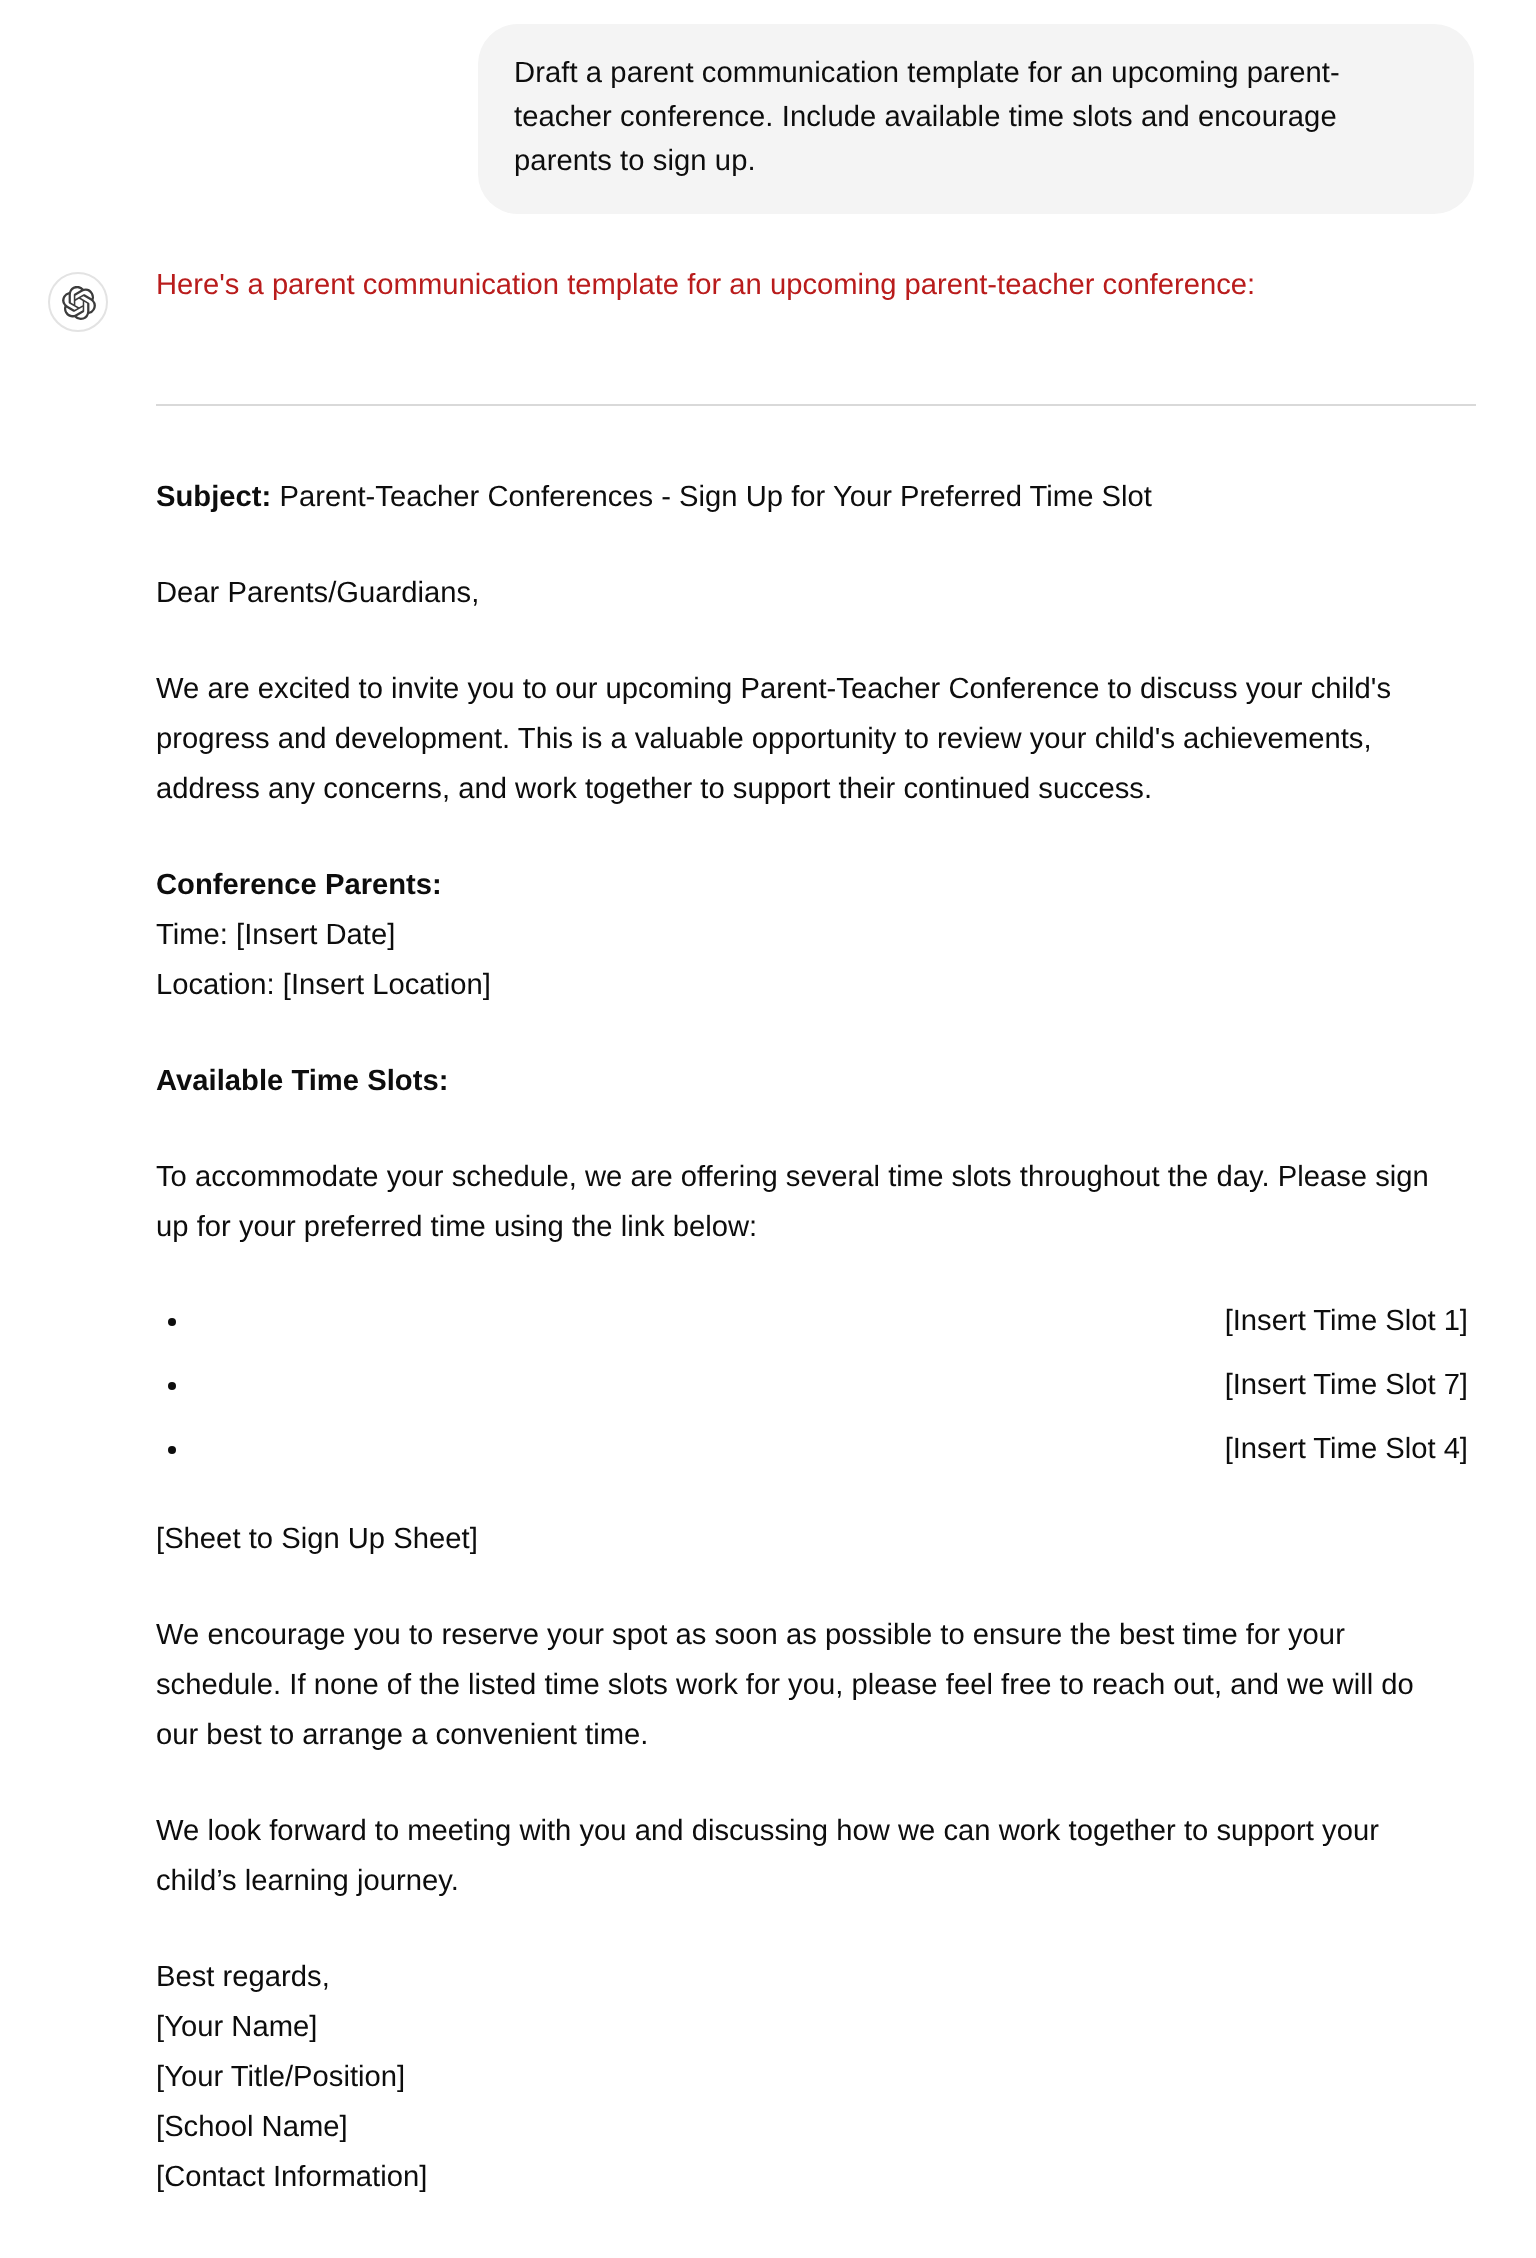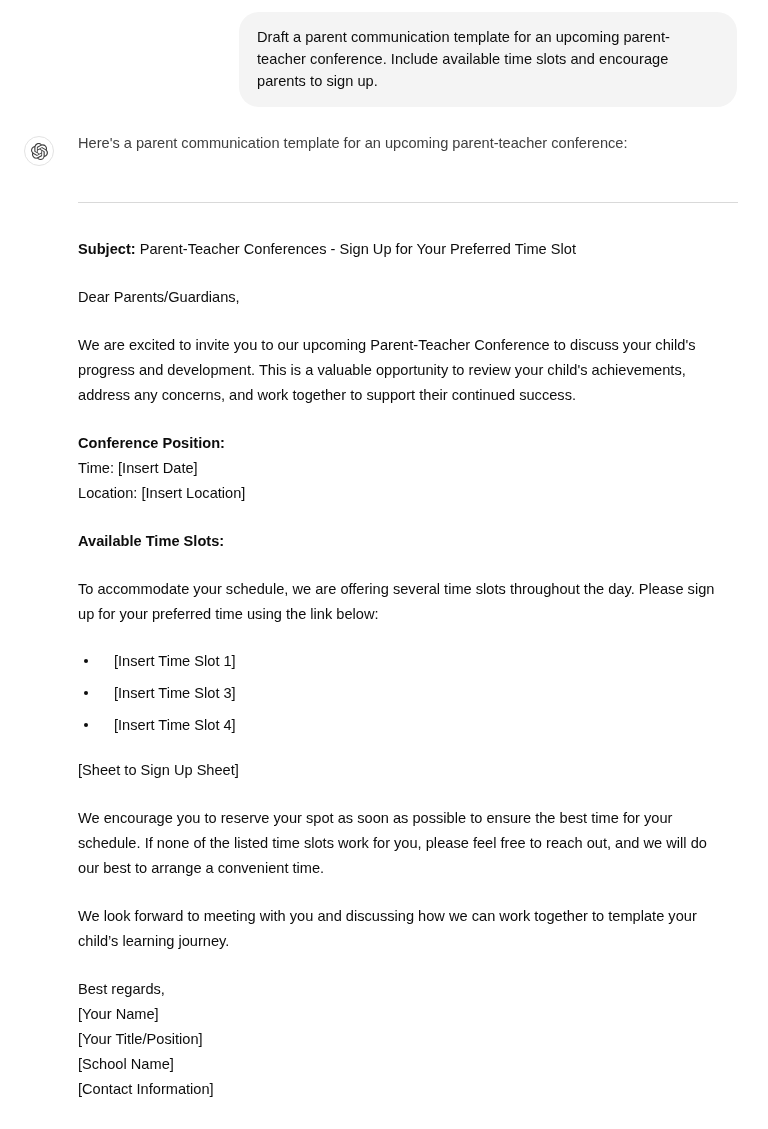--- a/index.html
+++ b/index.html
@@ -67,21 +67,21 @@
   .assistant-body {
     flex: 1 1 auto;
     padding-left: 24px;
     min-width: 0;
   }
 
   .intro {
     margin: 0;
     font-size: 14.6px;
     line-height: 22px;
-    color: #404040;
+    color: #b91c1c;
   }
 
   hr.divider {
     border: 0;
     border-top: 1px solid #d9d9d9;
     margin: 48px 0 0 0;
     width: 660px;
   }
 
   .email {
@@ -104,20 +104,21 @@
     margin: 0 0 22px 0;
     padding: 0;
   }
   ul.slots li {
     position: relative;
     font-size: 14.6px;
     line-height: 22px;
     color: #0d0d0d;
     padding-left: 36px;
     margin-bottom: 10px;
+    text-align: right;
   }
   ul.slots li:last-child { margin-bottom: 16px; }
   ul.slots li::before {
     content: "";
     position: absolute;
     left: 6px;
     top: 9px;
     width: 4px;
     height: 4px;
     border-radius: 50%;
@@ -152,39 +153,39 @@
       <hr class="divider">
 
       <div class="email">
 
         <p><strong>Subject:</strong><span> Parent-Teacher Conferences - Sign Up for Your Preferred Time Slot</span></p>
 
         <p>Dear Parents/Guardians,</p>
 
         <p>We are excited to invite you to our upcoming Parent-Teacher Conference to discuss your child's progress and development. This is a valuable opportunity to review your child's achievements, address any concerns, and work together to support their continued success.</p>
 
-        <p class="tight"><strong>Conference Position:</strong></p>
+        <p class="tight"><strong>Conference Parents:</strong></p>
         <p class="tight">Time: [Insert Date]</p>
         <p>Location: [Insert Location]</p>
 
         <p><strong>Available Time Slots:</strong></p>
 
         <p>To accommodate your schedule, we are offering several time slots throughout the day. Please sign up for your preferred time using the link below:</p>
 
         <ul class="slots">
           <li>[Insert Time Slot 1]</li>
-          <li>[Insert Time Slot 3]</li>
+          <li>[Insert Time Slot 7]</li>
           <li>[Insert Time Slot 4]</li>
         </ul>
 
         <p>[Sheet to Sign Up Sheet]</p>
 
         <p>We encourage you to reserve your spot as soon as possible to ensure the best time for your schedule. If none of the listed time slots work for you, please feel free to reach out, and we will do our best to arrange a convenient time.</p>
 
-        <p>We look forward to meeting with you and discussing how we can work together to template your child’s learning journey.</p>
+        <p>We look forward to meeting with you and discussing how we can work together to support your child’s learning journey.</p>
 
         <p class="tight">Best regards,</p>
         <p class="tight">[Your Name]</p>
         <p class="tight">[Your Title/Position]</p>
         <p class="tight">[School Name]</p>
         <p class="tight">[Contact Information]</p>
 
       </div>
     </div>
   </div>

